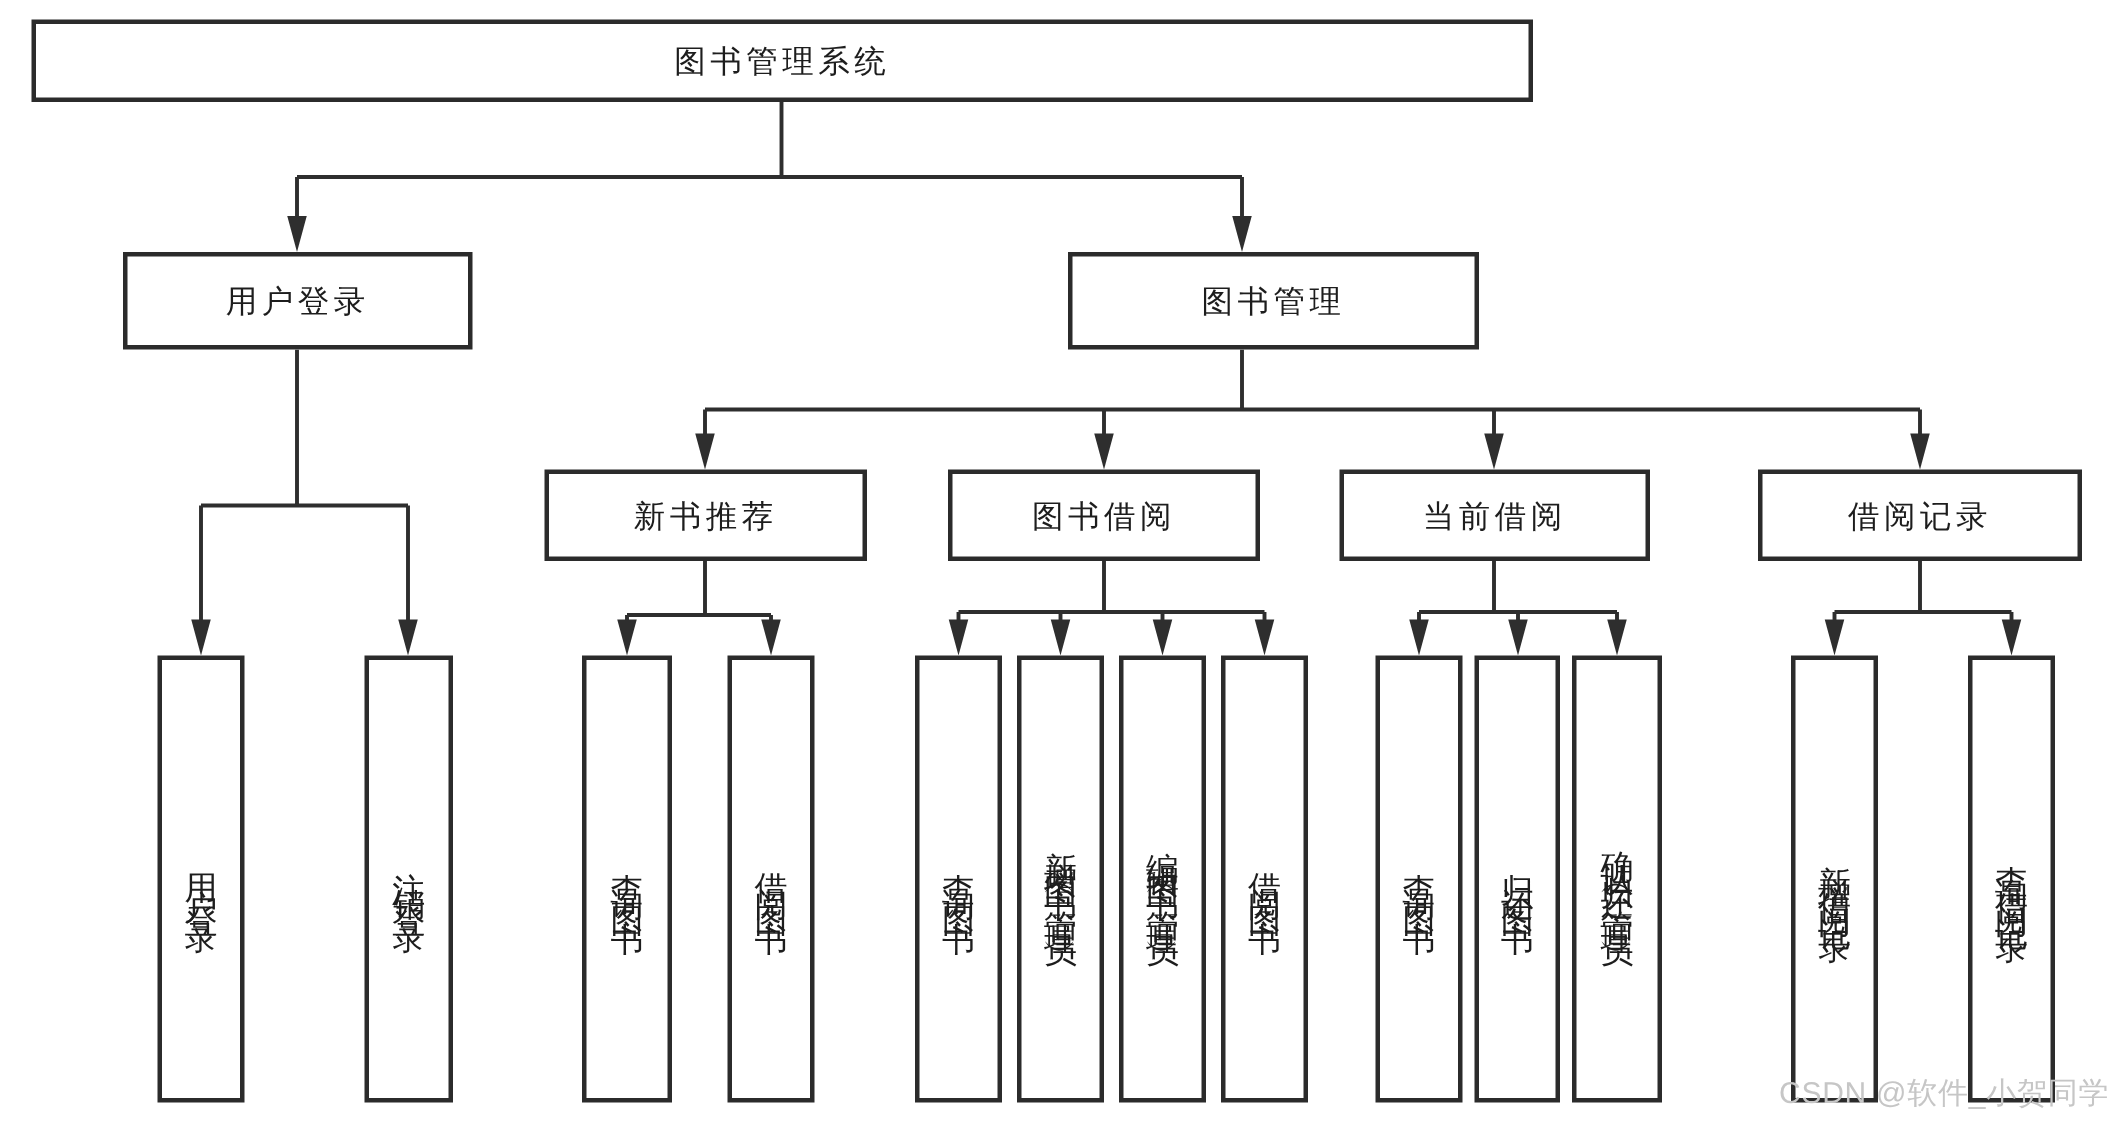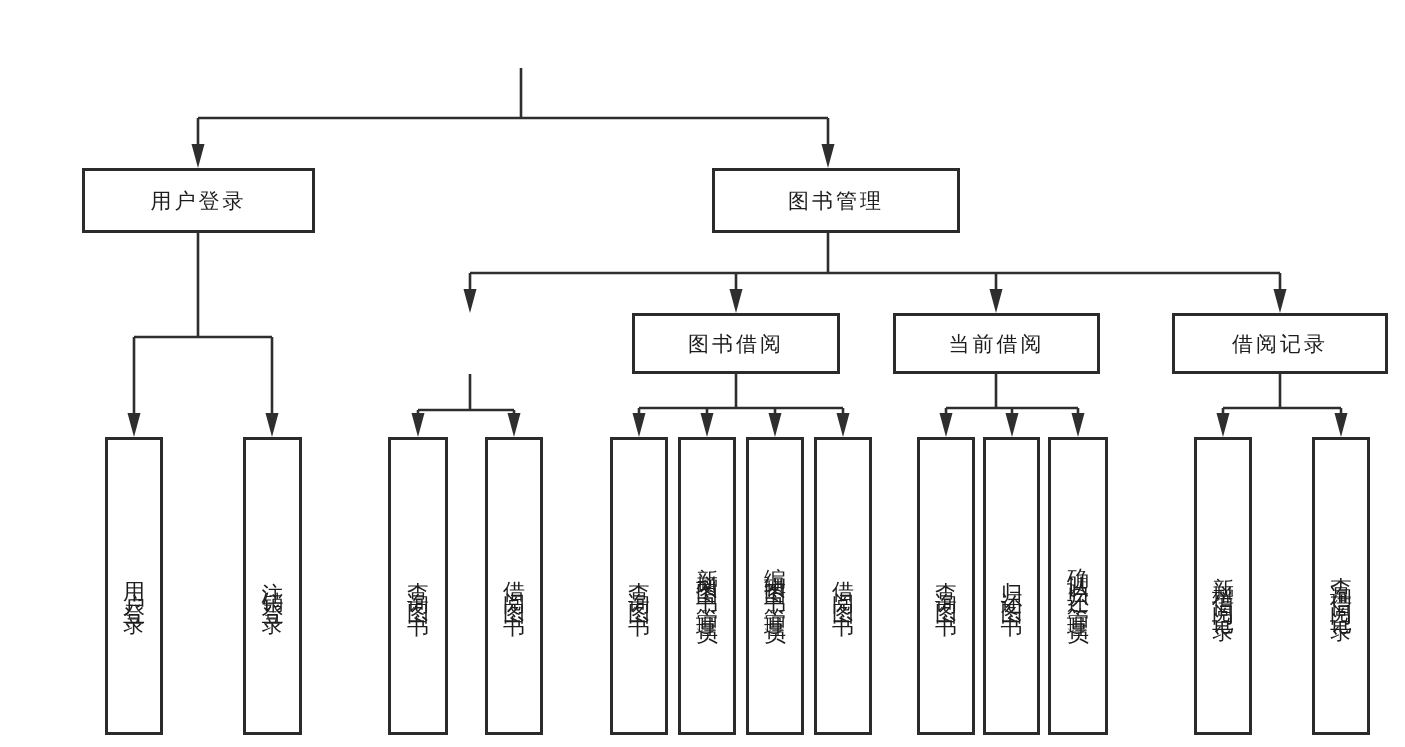--- a/index.html
+++ b/index.html
@@ -97,28 +97,34 @@
       <polygon points="1005.5,413 1018.5,413 1012,437" fill="#2e2e2e" stroke="none"></polygon>
       <polygon points="1071.5,413 1084.5,413 1078,437" fill="#2e2e2e" stroke="none"></polygon>
     </g>
     <g>
       <path d="M1280 374 V408 M1223 408 H1341 M1223 408 V416 M1341 408 V416"></path>
       <polygon points="1216.5,413 1229.5,413 1223,437" fill="#2e2e2e" stroke="none"></polygon>
       <polygon points="1334.5,413 1347.5,413 1341,437" fill="#2e2e2e" stroke="none"></polygon>
     </g>
   </svg>
 
+  <div class="node hbox" style="left:21px;top:13px;width:1001px;height:55px;">
+    <span>图书管理系统</span>
+  </div>
 
   <div class="node hbox" style="left:82px;top:168px;width:233px;height:65px;">
     <span>用户登录</span>
   </div>
-  <div class="node hbox" style="left:712px;top:168px;width:248px;height:65px;">
+  <div class="node hbox" style="left:712px;top:168px;width:274px;height:65px;">
     <span>图书管理</span>
   </div>
 
+  <div class="node hbox" style="left:363px;top:313px;width:215px;height:61px;">
+    <span>新书推荐</span>
+  </div>
   <div class="node hbox" style="left:632px;top:313px;width:208px;height:61px;justify-content:center;">
     <span>图书借阅</span>
   </div>
   <div class="node hbox" style="left:893px;top:313px;width:207px;height:61px;justify-content:center;">
     <span>当前借阅</span>
   </div>
   <div class="node hbox" style="left:1172px;top:313px;width:216px;height:61px;">
     <span>借阅记录</span>
   </div>
 
@@ -159,14 +165,15 @@
     <span>确认归还（管理员）</span>
   </div>
 
   <div class="node vbox ls6" style="left:1194px;top:437px;width:58px;height:298px;">
     <span>新增借阅记录</span>
   </div>
   <div class="node vbox ls6" style="left:1312px;top:437px;width:58px;height:298px;">
     <span>查询借阅记录</span>
   </div>
 
+  <div class="watermark">CSDN @软件_小贺同学</div>
 
 </div>
 
 </body></html>

